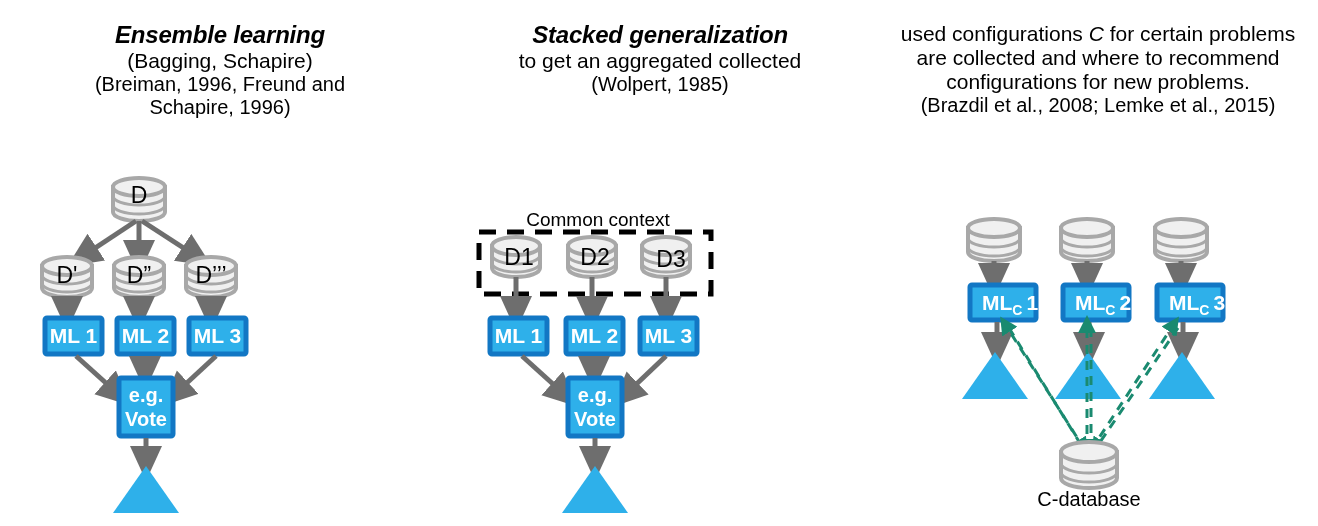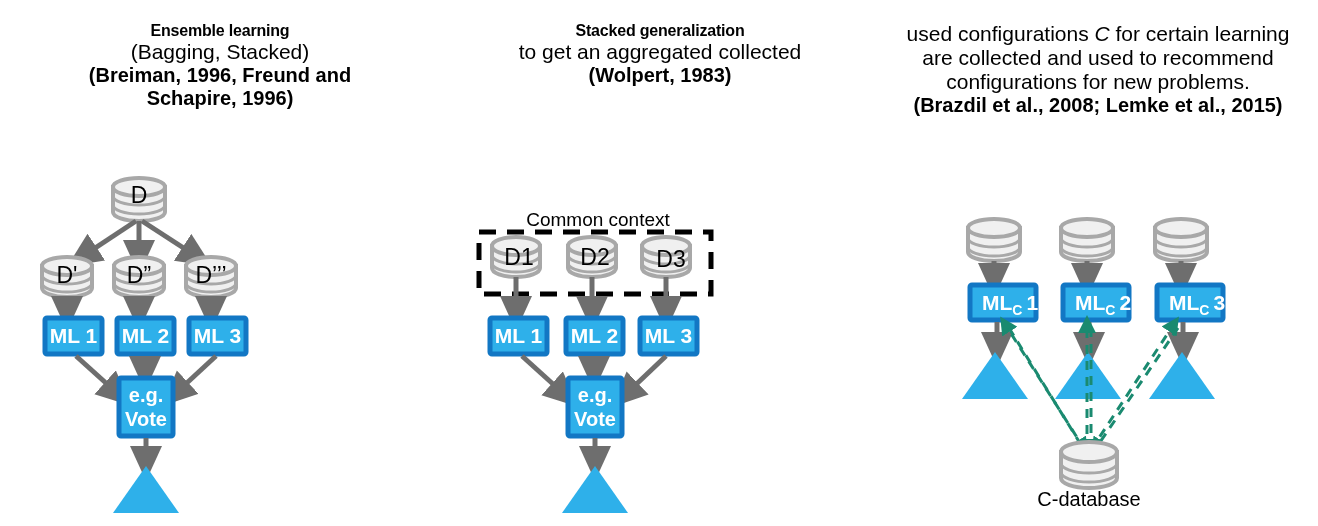--- a/index.html
+++ b/index.html
@@ -5,45 +5,45 @@
   html,body{margin:0;padding:0;background:#ffffff;}
   body{width:1318px;height:526px;overflow:hidden;
        font-family:"Liberation Sans",sans-serif;color:#000;}
   .stage{position:relative;width:1318px;height:526px;}
   .panel{position:absolute;top:0;height:526px;}
   #panel-ensemble{left:0;width:440px;}
   #panel-stacked{left:440px;width:440px;}
   #panel-config{left:878px;width:440px;}
 
   .headblock{position:absolute;left:0;width:100%;text-align:center;top:22px;}
-  .h-title{font-size:16px;font-weight:bold;line-height:1.12;letter-spacing:-0.2px;}
+  .h-title{font-size:24px;font-weight:bold;line-height:1.12;letter-spacing:-0.2px;font-style:italic;}
   .h-sub{font-size:21px;font-weight:normal;line-height:1.14;}
   .h-sub.narrow3{padding:0 18px;}
-  .h-cite{font-size:20px;font-weight:bold;line-height:1.14;}
+  .h-cite{font-size:20px;font-weight:normal;line-height:1.14;}
   .h-cite.small{font-size:20px;}
   .h-cite.w1{padding:0 62px;}
   .ital{font-style:italic;}
   svg{display:block;position:absolute;left:0;top:0;overflow:visible;}
   text{font-family:"Liberation Sans",sans-serif;}
   .lbl-db{font-size:23px;fill:#000;}
   .lbl-ml{font-size:21px;font-weight:bold;fill:#ffffff;}
   .lbl-mlsub{font-size:14px;font-weight:bold;fill:#ffffff;}
   .lbl-vote{font-size:20px;font-weight:bold;fill:#ffffff;}
   .lbl-ctx{font-size:19px;fill:#000;}
   .lbl-cdb{font-size:20px;fill:#000;}
 </style>
 </head>
 <body>
 
 <div class="stage">
 
   <div class="panel" id="panel-ensemble">
     <div class="headblock">
       <div class="h-title">Ensemble learning</div>
-      <div class="h-sub">(Bagging, Stacked)</div>
+      <div class="h-sub">(Bagging, Schapire)</div>
       <div class="h-cite w1">(Breiman, 1996, Freund and Schapire, 1996)</div>
     </div>
 
     <svg width="440" height="526">
       <defs>
         <marker id="ahGray1" markerWidth="7" markerHeight="7" refX="3.2" refY="3.2" orient="auto">
           <path d="M0,0 L7,3.2 L0,6.4 z" fill="#6e6e6e"></path>
         </marker>
       </defs>
 
@@ -110,21 +110,21 @@
 
       <line x1="146" y1="438" x2="146" y2="462" stroke="#6e6e6e" stroke-width="5" marker-end="url(#ahGray1)"></line>
       <polygon points="146,466 179,513 113,513" fill="#2eb0ea"></polygon>
     </svg>
   </div>
 
   <div class="panel" id="panel-stacked">
     <div class="headblock">
       <div class="h-title">Stacked generalization</div>
       <div class="h-sub">to get an aggregated collected</div>
-      <div class="h-cite">(Wolpert, 1983)</div>
+      <div class="h-cite">(Wolpert, 1985)</div>
     </div>
 
     <svg width="440" height="526">
       <defs>
         <marker id="ahGray2" markerWidth="7" markerHeight="7" refX="3.2" refY="3.2" orient="auto">
           <path d="M0,0 L7,3.2 L0,6.4 z" fill="#6e6e6e"></path>
         </marker>
       </defs>
 
       <text class="lbl-ctx" x="158" y="226" text-anchor="middle">Common context</text>
@@ -179,21 +179,21 @@
         <text class="lbl-vote" x="155" y="426" text-anchor="middle">Vote</text>
       </g>
 
       <line x1="155" y1="438" x2="155" y2="462" stroke="#6e6e6e" stroke-width="5" marker-end="url(#ahGray2)"></line>
       <polygon points="155,466 188,513 122,513" fill="#2eb0ea"></polygon>
     </svg>
   </div>
 
   <div class="panel" id="panel-config">
     <div class="headblock">
-      <div class="h-sub narrow3"><span>used configurations </span><span class="ital">C</span><span> for certain learning are collected and used to recommend configurations for new problems.</span></div>
+      <div class="h-sub narrow3"><span>used configurations </span><span class="ital">C</span><span> for certain problems are collected and where to recommend configurations for new problems.</span></div>
       <div class="h-cite small">(Brazdil et al., 2008; Lemke et al., 2015)</div>
     </div>
 
     <svg width="440" height="526">
       <defs>
         <marker id="ahGray3" markerWidth="7" markerHeight="7" refX="3.2" refY="3.2" orient="auto">
           <path d="M0,0 L7,3.2 L0,6.4 z" fill="#6e6e6e"></path>
         </marker>
         <marker id="ahGreen" markerWidth="6" markerHeight="6" refX="3" refY="3" orient="auto">
           <path d="M0,0 L6,3 L0,6 z" fill="#1a8a70"></path>

